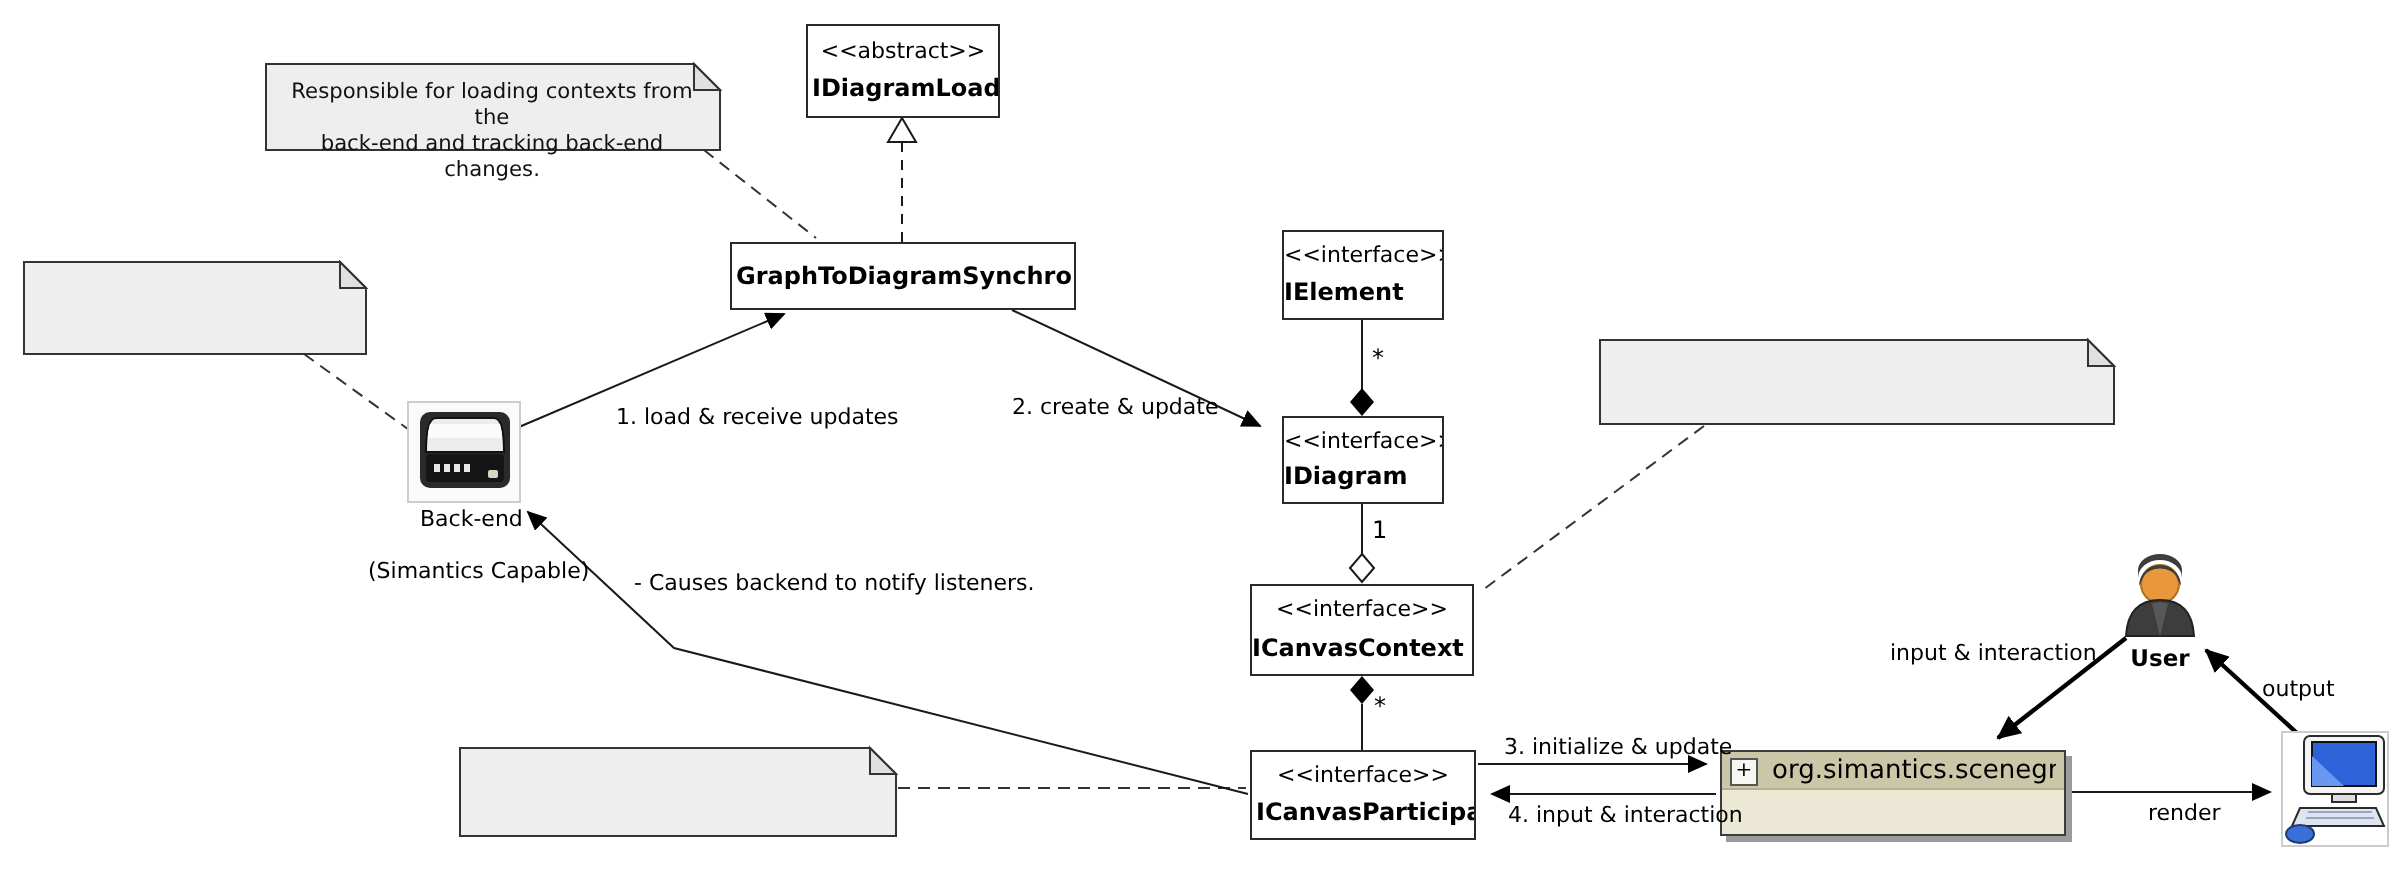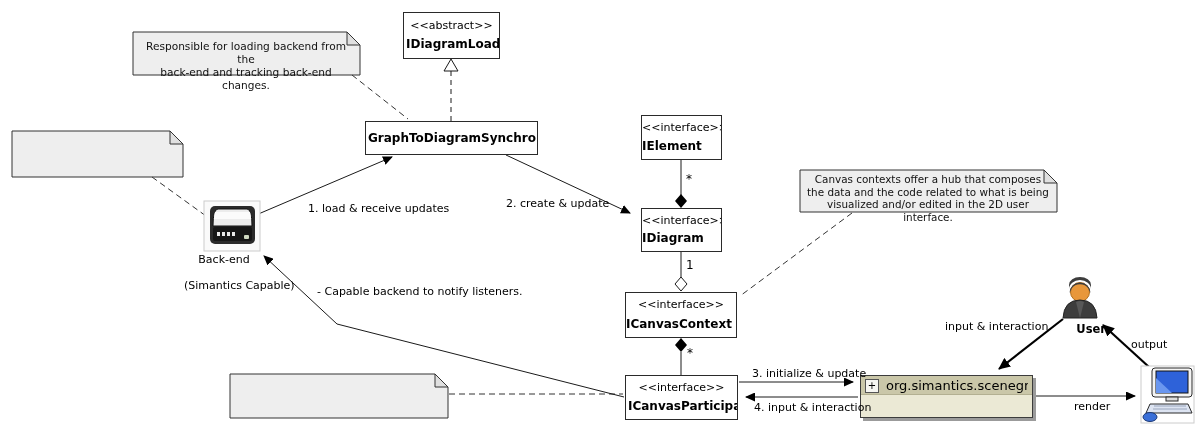--- a/index.html
+++ b/index.html
@@ -151,42 +151,39 @@
   <div class="uml-box" style="left:625px;top:292px;width:112px;height:46px">
     <div class="stereo">&lt;&lt;interface&gt;&gt;</div>
     <div class="cname">ICanvasContext</div>
   </div>
 
   <div class="uml-box" style="left:625px;top:375px;width:113px;height:45px">
     <div class="stereo">&lt;&lt;interface&gt;&gt;</div>
     <div class="cname clip-right">ICanvasParticipant</div>
   </div>
 
-  <div class="note-text" style="left:136px;top:40px;width:220px">Responsible for loading backend from the
+  <div class="note-text" style="left:136px;top:40px;width:220px">Responsible for loading contexts from the
 back-end and tracking back-end changes.</div>
-  <div class="note-text" style="left:802px;top:173px;width:252px;font-size:10.4px;line-height:12.5px">Canvas contexts offer a hub that composes
-the data and the code related to what is being
-visualized and/or edited in the 2D user interface.</div>
 
   <div class="edge-label" style="left:308px;top:202px">1. load &amp; receive updates</div>
   <div class="edge-label" style="left:506px;top:197px">2. create &amp; update</div>
-  <div class="edge-label" style="left:317px;top:285px">- Capable backend to notify listeners.</div>
+  <div class="edge-label" style="left:317px;top:285px">- Causes backend to notify listeners.</div>
   <div class="edge-label" style="left:752px;top:367px">3. initialize &amp; update</div>
   <div class="edge-label" style="left:754px;top:401px">4. input &amp; interaction</div>
   <div class="edge-label" style="left:945px;top:320px">input &amp; interaction</div>
   <div class="edge-label" style="left:1131px;top:338px">output</div>
   <div class="edge-label" style="left:1074px;top:400px">render</div>
 
   <div class="mult" style="left:686px;top:172px">*</div>
   <div class="mult" style="left:686px;top:258px">1</div>
   <div class="mult" style="left:687px;top:346px">*</div>
 
-  <div class="node-label" style="left:198px;top:253px;width:52px;text-align:center">Back-end</div>
+  <div class="node-label" style="left:210px;top:253px;width:52px;text-align:left">Back-end</div>
   <div class="node-label" style="left:184px;top:279px">(Simantics Capable)</div>
-  <div class="node-label bold" style="left:1054px;top:322px;width:52px;text-align:right;font-size:11.5px">User</div>
+  <div class="node-label bold" style="left:1054px;top:322px;width:52px;text-align:center;font-size:11.5px">User</div>
 
   <div class="component">
     <div class="comp-header">
       <span class="plusbox">+</span>
       <span class="comp-title">org.simantics.scenegraph</span>
     </div>
   </div>
 
 </div>
 

